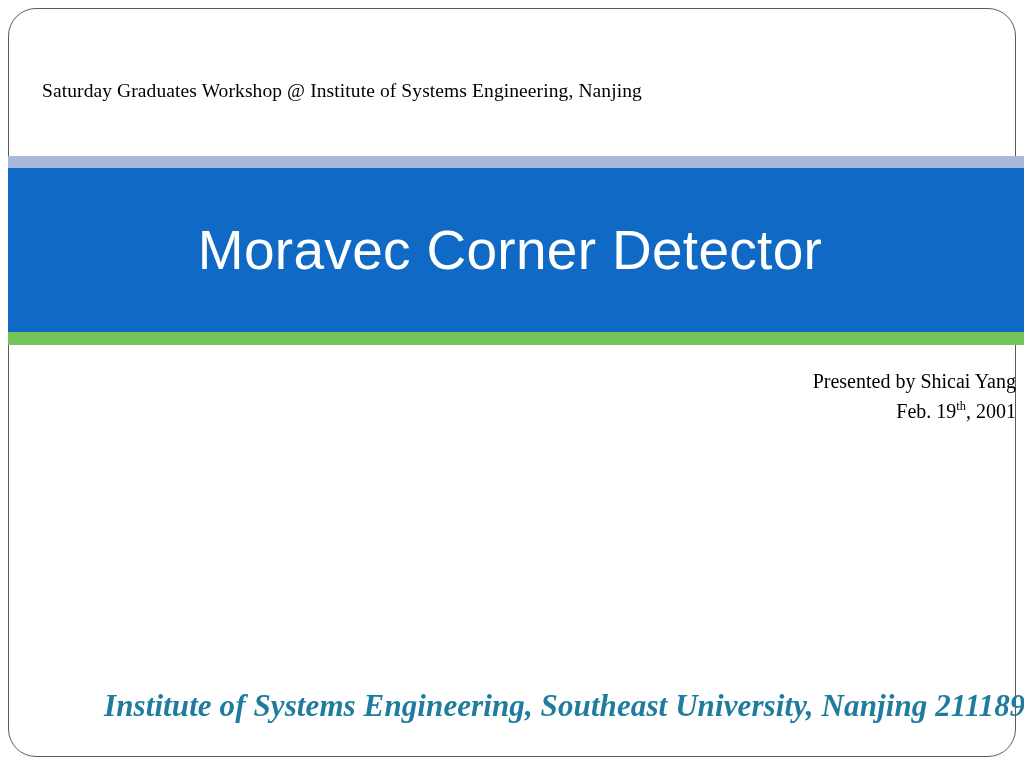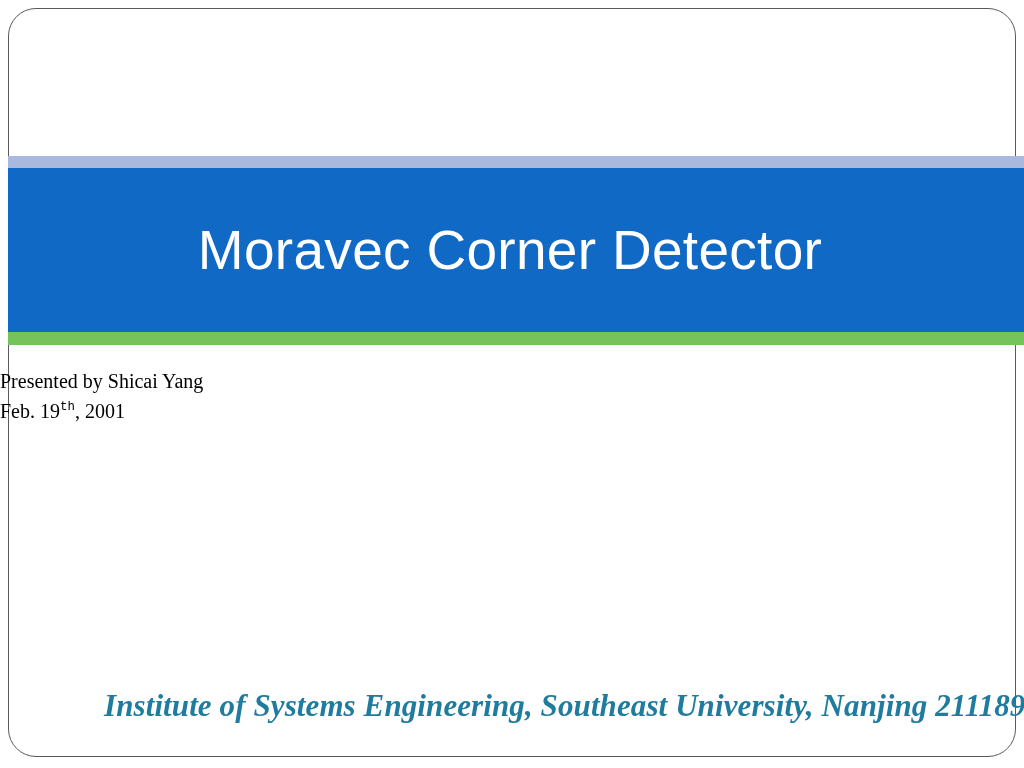--- a/index.html
+++ b/index.html
@@ -99,37 +99,36 @@
     box-sizing: border-box;
     white-space: nowrap;
   }
 
   
   #subtitle-block {
     position: absolute;
     left: 0;
     top: 366px;
     width: 1016px;
-    text-align: left;
+    text-align: right;
     font-family: "Liberation Serif", serif;
     font-size: 20px;
     color: #000000;
     line-height: 30px;
   }
   #subtitle-presenter {
     display: block;
   }
   #subtitle-date {
     display: block;
   }
   #subtitle-date sup {
     font-size: 0.62em;
     vertical-align: super;
     line-height: 0;
-    font-family: Liberation Mono, monospace;
   }
 
   
   #slide-footer {
     position: absolute;
     left: 104px;
     top: 688px;
     font-family: Liberation Serif, serif;
     font-style: italic;
     font-weight: bold;
@@ -139,20 +138,21 @@
     letter-spacing: 0.1px;
   }
 </style>
 </head>
 <body>
 
 <div id="slide">
 
   <div id="slide-frame"></div>
 
+  <div id="workshop-header">Saturday Graduates Workshop @ Institute of Systems Engineering, Nanjing</div>
 
   <div id="title-banner">
     <div id="banner-top-strip"></div>
     <div id="banner-main">
       <div id="slide-title">Moravec Corner Detector</div>
     </div>
     <div id="banner-bottom-strip"></div>
   </div>
 
   <div id="subtitle-block">

